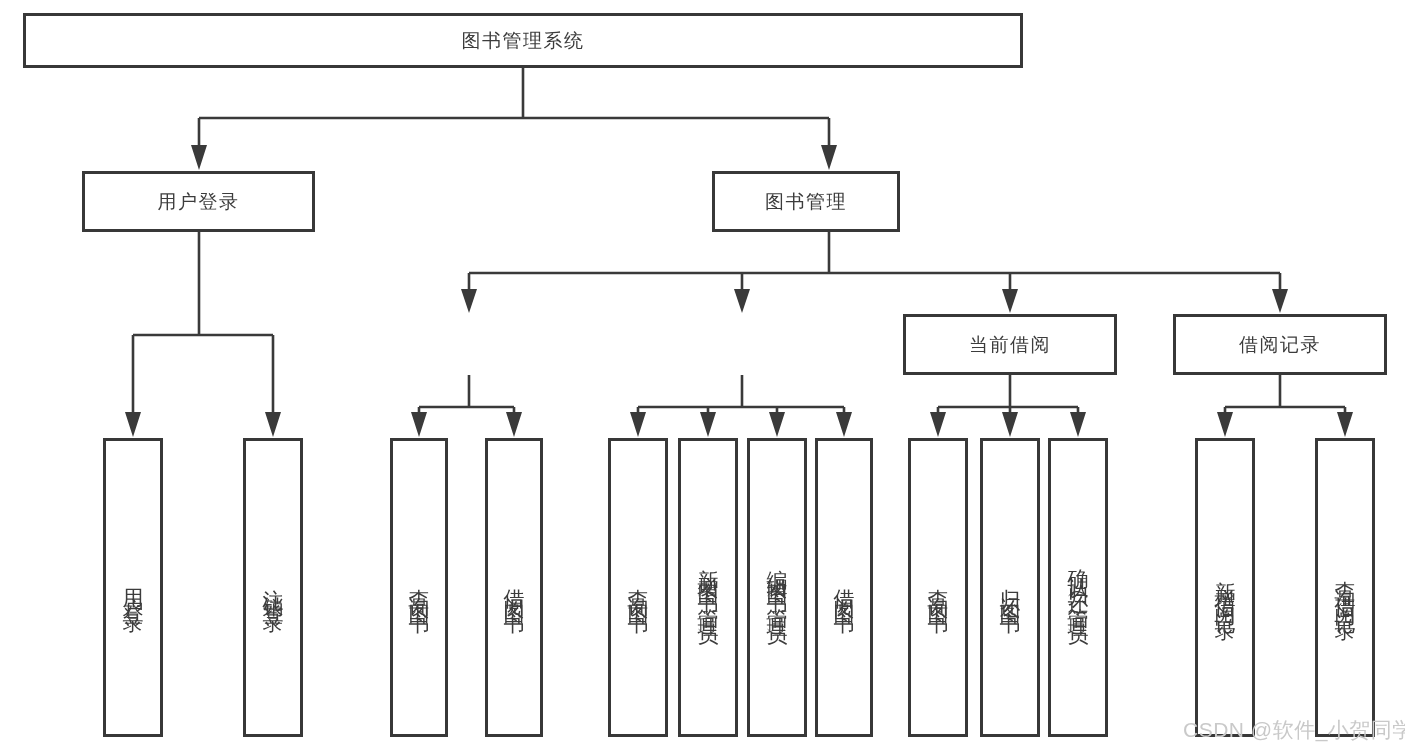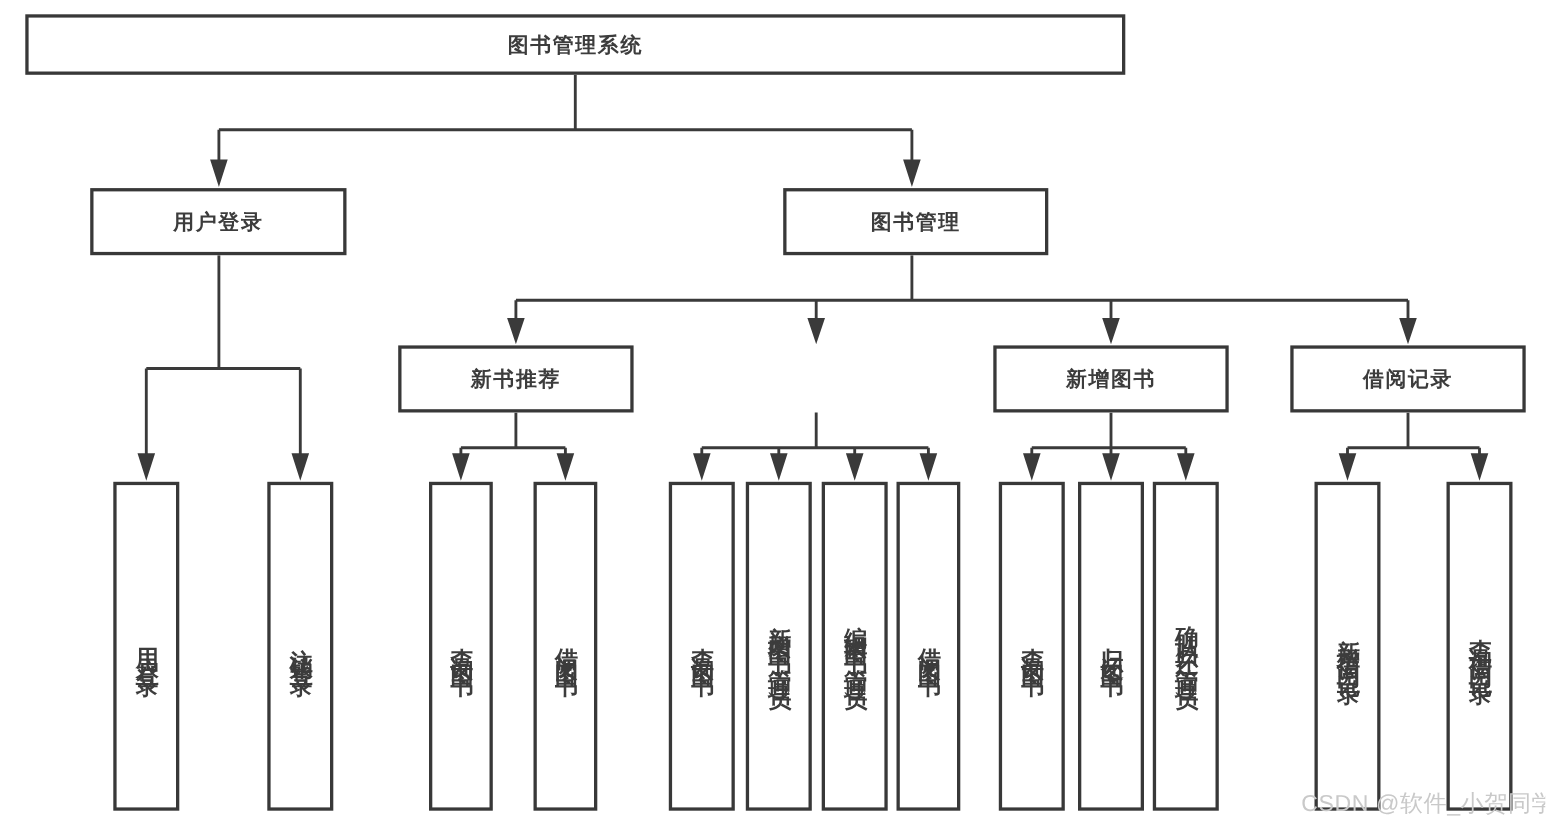--- a/index.html
+++ b/index.html
@@ -2,21 +2,21 @@
 <html><head>
 <meta charset="utf-8">
 <style>
   html,body{margin:0;padding:0;background:#ffffff;}
   .canvas{
     position:relative;width:1405px;height:747px;background:#ffffff;
     font-family:"Liberation Sans",sans-serif;color:#3c3c3c;overflow:hidden;
   }
   .box{
     position:absolute;border:3px solid #383838;background:#ffffff;
-    box-sizing:border-box;display:flex;align-items:center;justify-content:center;font-weight:bold;
+    box-sizing:border-box;display:flex;align-items:center;justify-content:center;
   }
   .box.h span{font-size:19px;letter-spacing:1.5px;white-space:nowrap;}
   .box.v span{
     writing-mode:vertical-rl;text-orientation:mixed;
     font-size:21px;letter-spacing:8px;line-height:1.05;white-space:nowrap;
   }
   svg.wires{position:absolute;left:0;top:0;pointer-events:none;}
   .watermark{
     position:absolute;z-index:6;font-size:21px;letter-spacing:0.5px;
     color:#c9c9c9;white-space:nowrap;
@@ -58,29 +58,26 @@
     </g>
   </svg>
 
   <div class="box h" style="left:23px;top:13px;width:1000px;height:55px">
     <span>图书管理系统</span>
   </div>
 
   <div class="box h" style="left:82px;top:171px;width:233px;height:61px">
     <span>用户登录</span>
   </div>
-  <div class="box h" style="left:712px;top:171px;width:241px;height:61px">
+  <div class="box h" style="left:712px;top:171px;width:188px;height:61px">
     <span>图书管理</span>
   </div>
 
-  <div class="box h" style="left:362px;top:314px;width:214px;height:61px">
-    <span>新书推荐</span>
-  </div>
   <div class="box h" style="left:903px;top:314px;width:214px;height:61px">
-    <span>新增图书</span>
+    <span>当前借阅</span>
   </div>
   <div class="box h" style="left:1173px;top:314px;width:214px;height:61px">
     <span>借阅记录</span>
   </div>
 
   <div class="box v" style="left:103px;top:438px;width:60px;height:299px">
     <span>用户登录</span>
   </div>
   <div class="box v" style="left:243px;top:438px;width:60px;height:299px">
     <span>注销登录</span>

